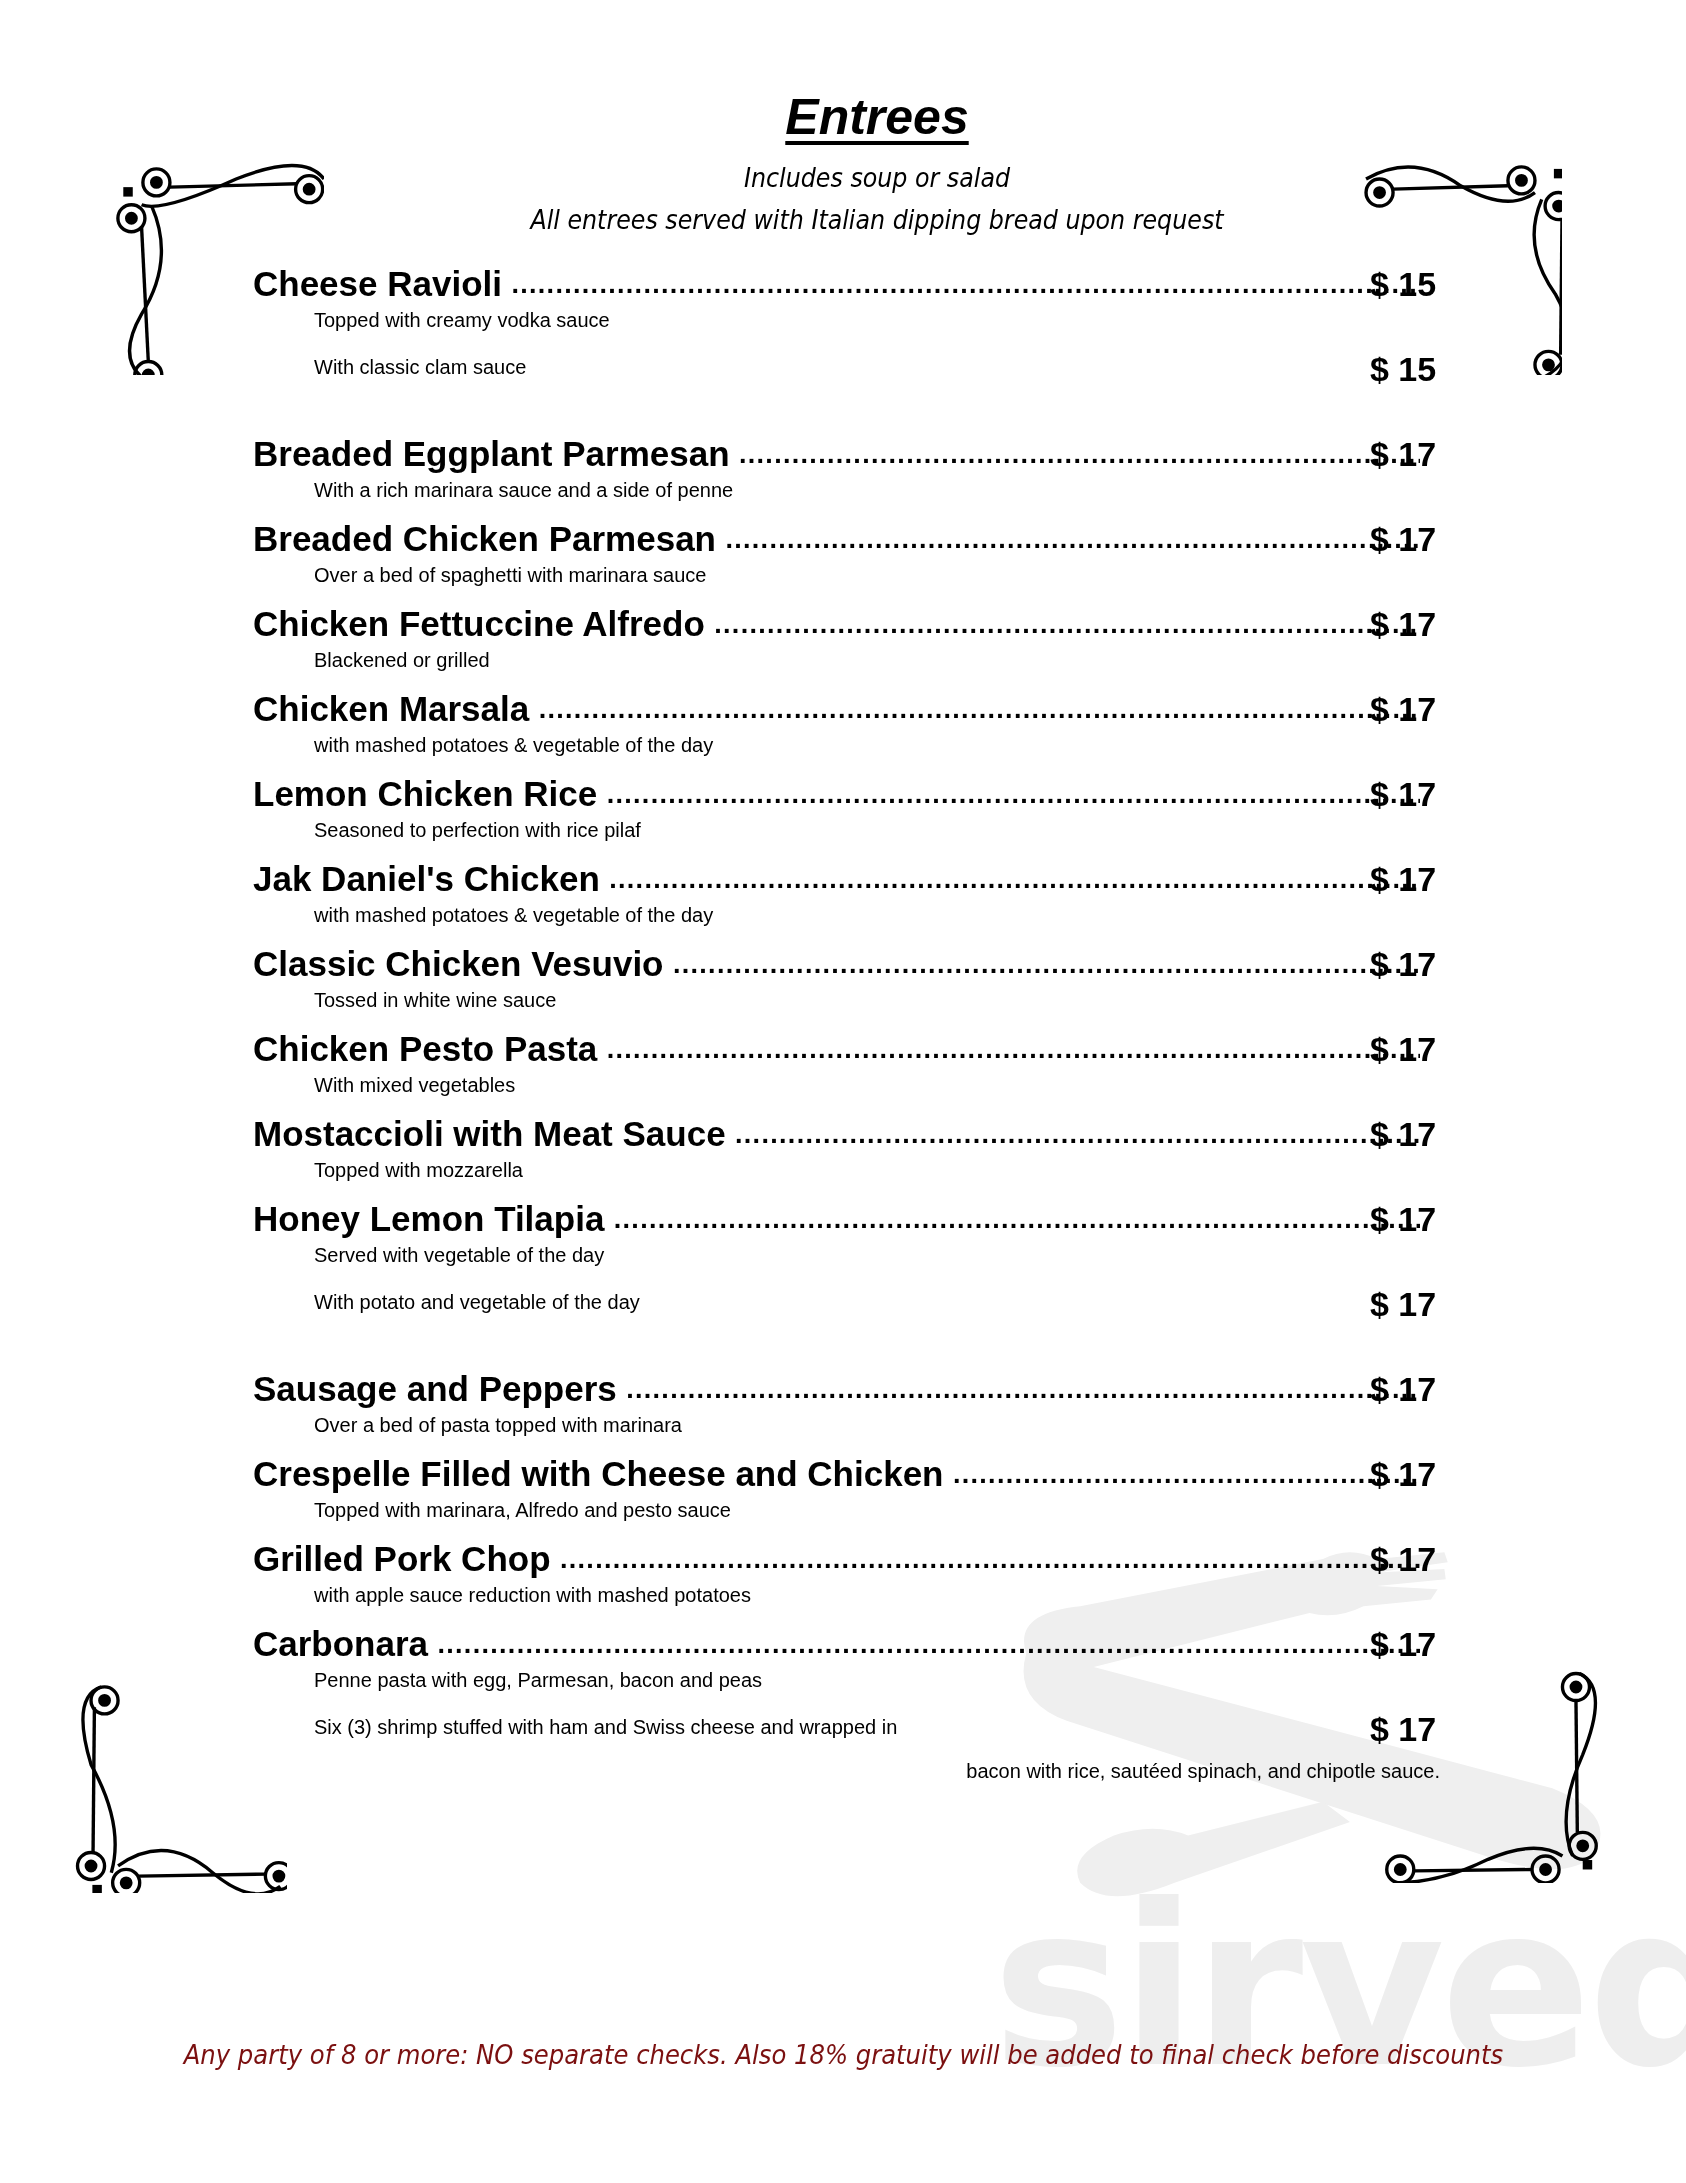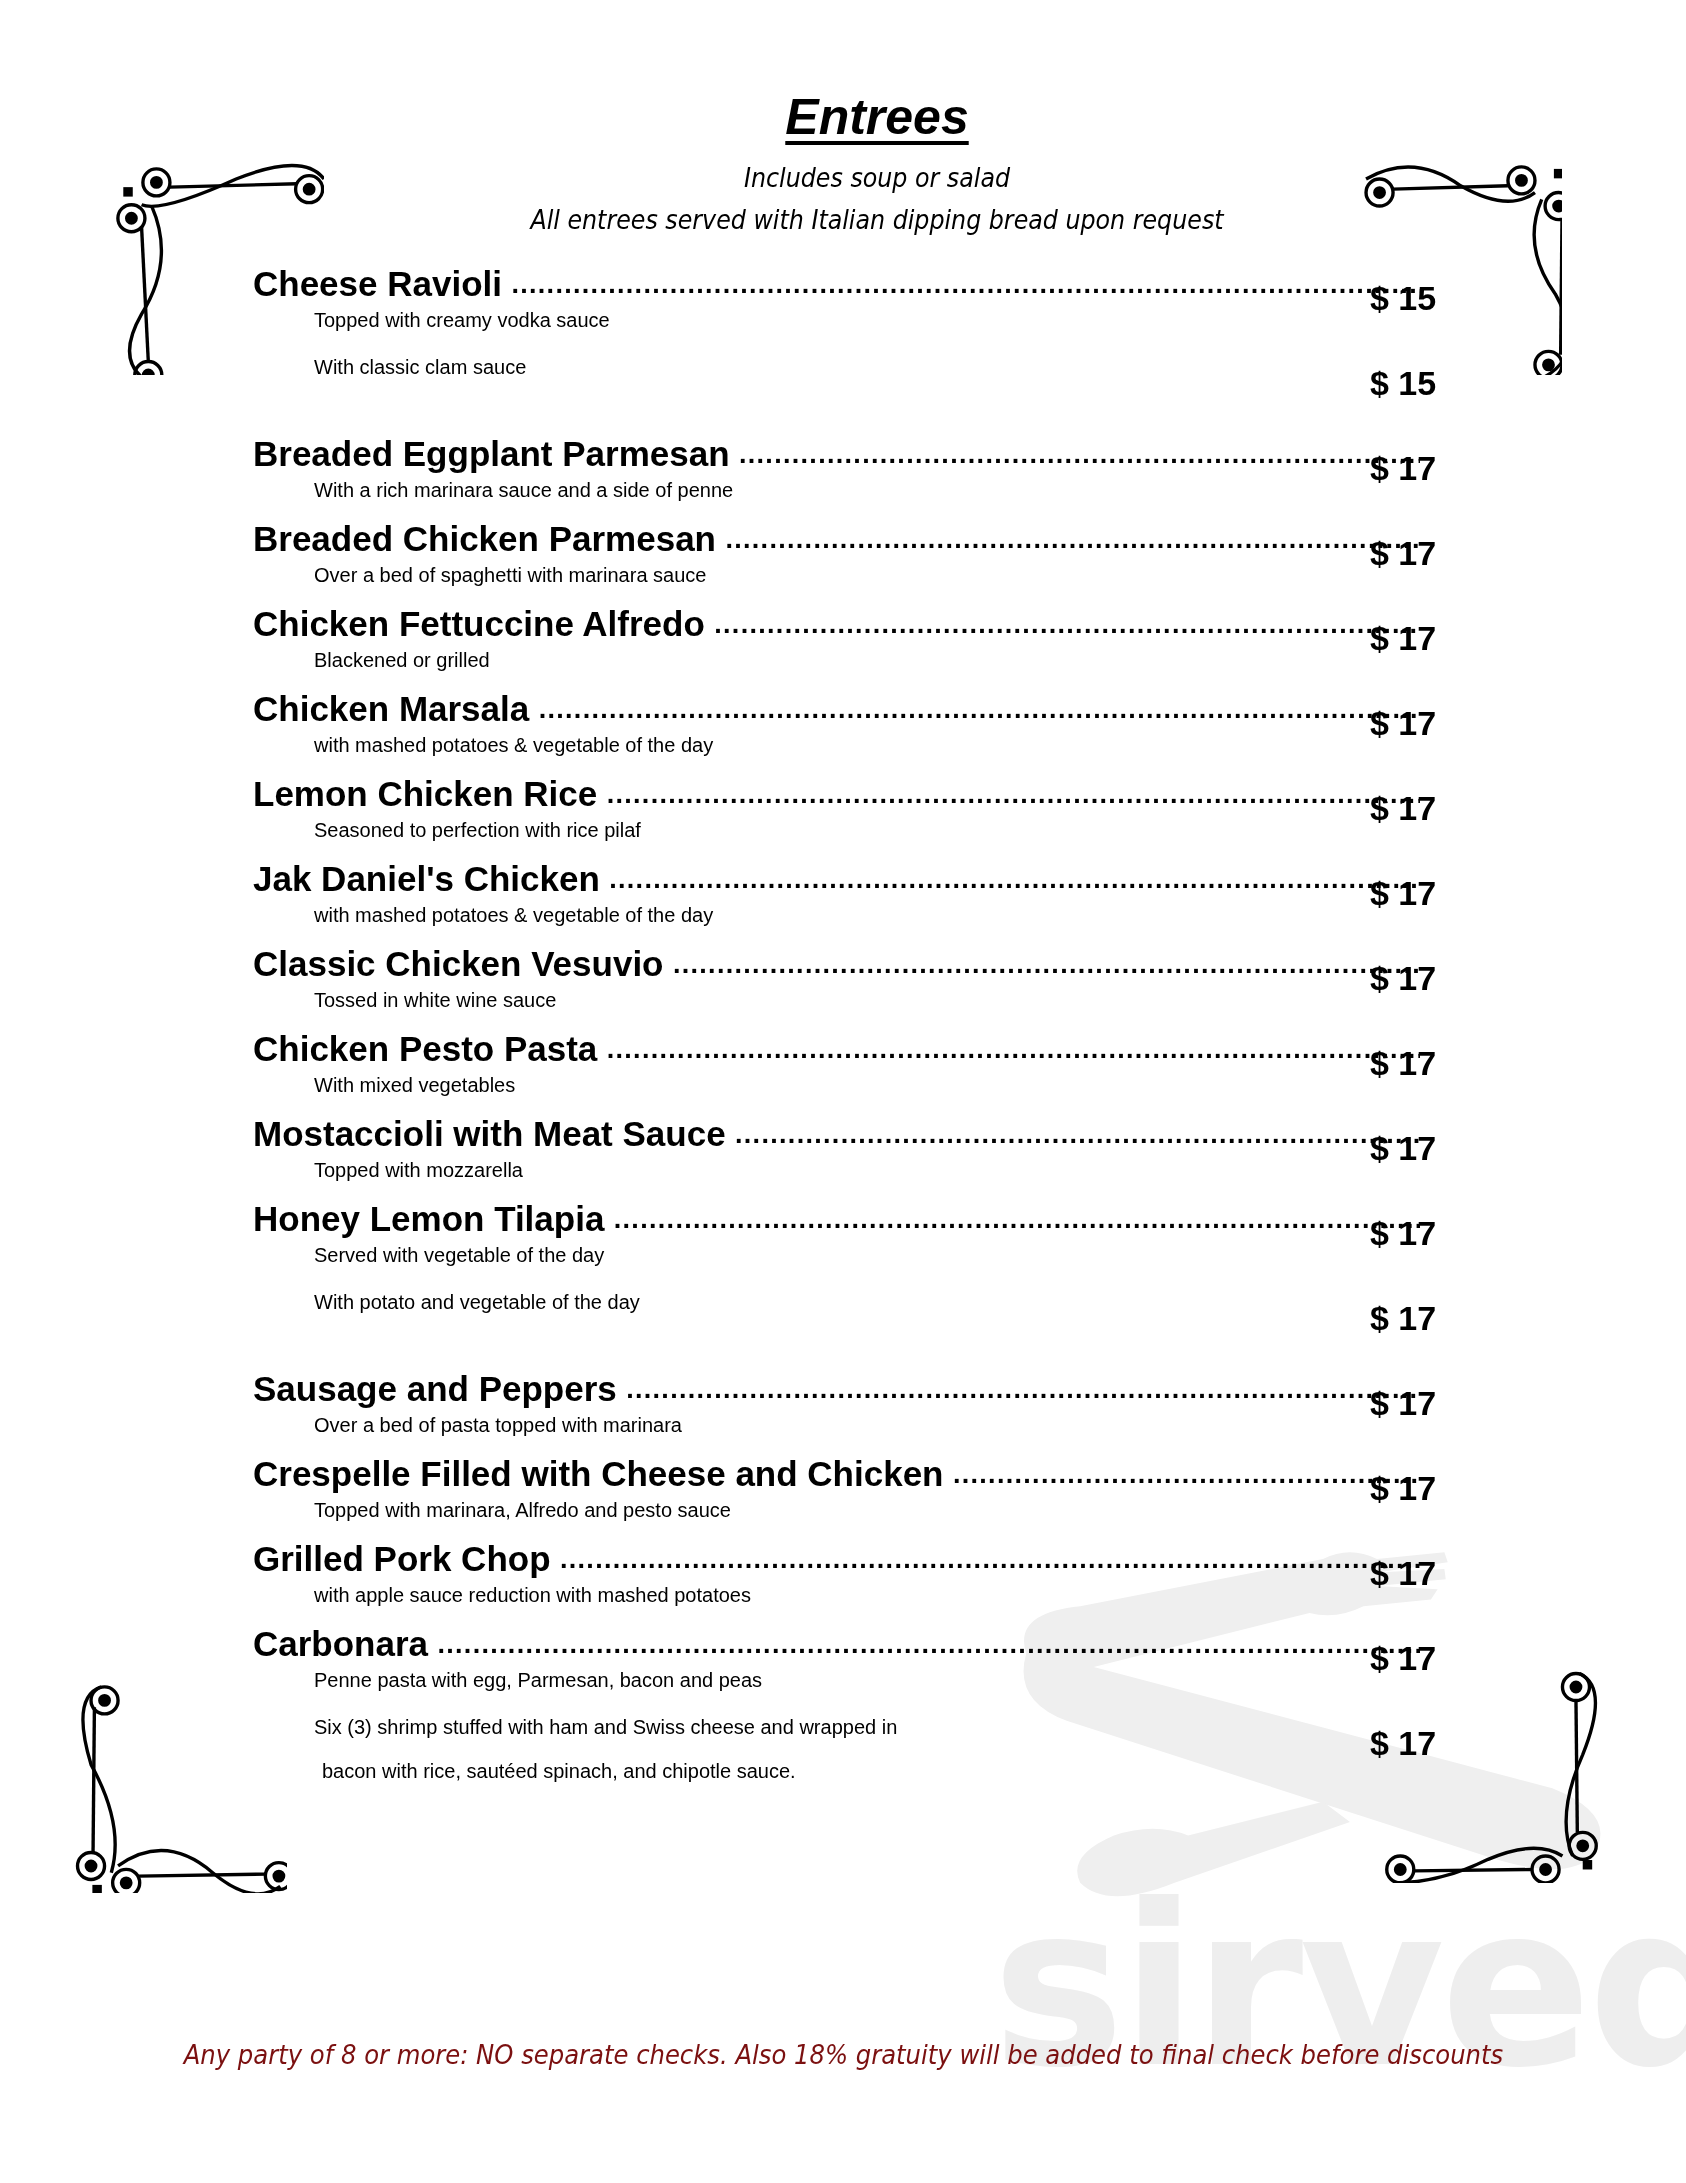--- a/index.html
+++ b/index.html
@@ -9,23 +9,23 @@
   .title { position: absolute; left: 0; width: 1754px; top: 88px; text-align: center; font-family: "Liberation Sans", sans-serif; font-weight: bold; font-style: italic; font-size: 50px; text-decoration: underline; text-decoration-thickness: 4px; text-underline-offset: 6.7px; }
   .subtitle { position: absolute; left: 0; width: 1754px; text-align: center; font-family: "DejaVu Sans", sans-serif; font-style: italic; font-size: 27px; transform: scaleX(0.88); transform-origin: 877px 0; }
   .sub1 { top: 162px; }
   .sub2 { top: 204px; }
   .items { position: absolute; left: 253px; top: 265px; width: 1187px; }
   .item { height: 85px; position: relative; }
   .item-row { display: flex; align-items: center; height: 38px; }
   .name { font-weight: bold; font-size: 35px; white-space: nowrap; line-height: 38px; }
   .dots { flex: 1; overflow: hidden; white-space: nowrap; font-weight: bold; font-size: 27px; margin-left: 9.4px; margin-right: 20px; letter-spacing: 1.3px; max-width: 1049px; }
   .dots::after { content: "......................................................................................................................................................................................................................"; }
-  .price { position: absolute; left: 1117px; top: 0; font-weight: bold; font-size: 34px; line-height: 38px; white-space: nowrap; margin-top: 14px; }
+  .price { position: absolute; left: 1117px; top: 0; font-weight: bold; font-size: 34px; line-height: 38px; white-space: nowrap; }
   .desc { font-size: 20px; line-height: 35px; margin-left: 61px; white-space: nowrap; }
-  .desc2 { margin-left: 69px; margin-top: 9.4px; }
+  .desc2 { margin-left: 69px; margin-top: 9.4px; text-align: right; }
   .footer { position: absolute; left: 0; width: 1687px; top: 2039px; text-align: center; font-family: "DejaVu Sans", sans-serif; font-style: italic; font-size: 27px; color: #7b1010; transform: scaleX(0.9); transform-origin: 843px 0; white-space: nowrap; }
   .corner { position: absolute; width: 223px; height: 223px; }
   .corner svg { width: 100%; height: 100%; }
 </style>
 </head>
 <body>
 
 <svg class="watermark" viewBox="0 0 1000 900">
   <g fill="#efefef">
     <path d="M80 180 Q60 120 160 110 L520 40 Q560 20 600 40 L700 30 L705 45 L600 60 L700 55 L702 70 L600 80 L690 85 L680 100 L580 110 Q540 130 500 120 L180 200 Q560 300 860 380 Q960 420 920 480 Q880 520 760 480 L140 280 Q60 250 80 180 Z"></path>

